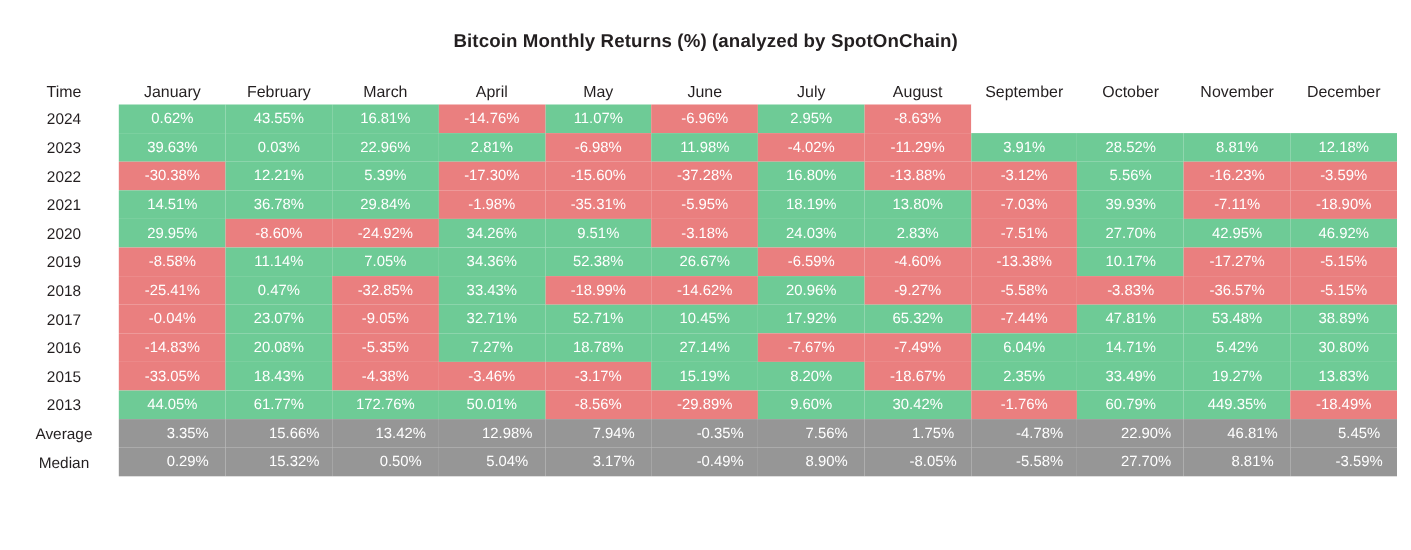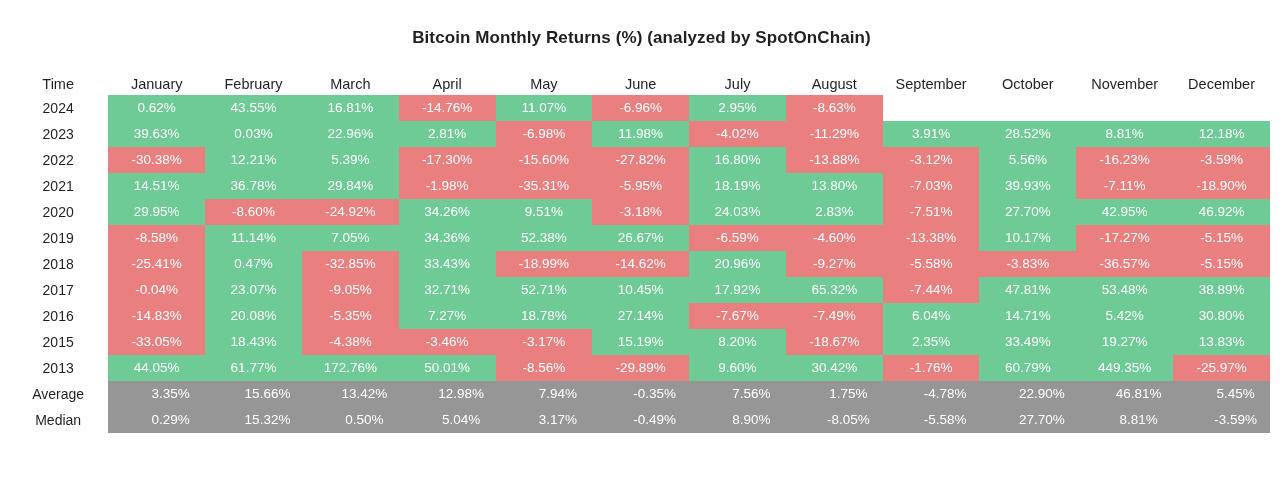--- a/index.html
+++ b/index.html
@@ -159,21 +159,21 @@
           <td class="pos">8.81%</td>
           <td class="pos">12.18%</td>
         </tr>
         <tr>
           <th class="rowlabel">2022</th>
           <td class="neg">-30.38%</td>
           <td class="pos">12.21%</td>
           <td class="pos">5.39%</td>
           <td class="neg">-17.30%</td>
           <td class="neg">-15.60%</td>
-          <td class="neg">-27.82%</td>
+          <td class="neg">-37.28%</td>
           <td class="pos">16.80%</td>
           <td class="neg">-13.88%</td>
           <td class="neg">-3.12%</td>
           <td class="pos">5.56%</td>
           <td class="neg">-16.23%</td>
           <td class="neg">-3.59%</td>
         </tr>
         <tr>
           <th class="rowlabel">2021</th>
           <td class="pos">14.51%</td>
@@ -285,21 +285,21 @@
           <td class="pos">61.77%</td>
           <td class="pos">172.76%</td>
           <td class="pos">50.01%</td>
           <td class="neg">-8.56%</td>
           <td class="neg">-29.89%</td>
           <td class="pos">9.60%</td>
           <td class="pos">30.42%</td>
           <td class="neg">-1.76%</td>
           <td class="pos">60.79%</td>
           <td class="pos">449.35%</td>
-          <td class="neg">-25.97%</td>
+          <td class="neg">-18.49%</td>
         </tr>
         <tr class="summary">
           <th class="rowlabel">Average</th>
           <td>3.35%</td>
           <td>15.66%</td>
           <td>13.42%</td>
           <td>12.98%</td>
           <td>7.94%</td>
           <td>-0.35%</td>
           <td>7.56%</td>

